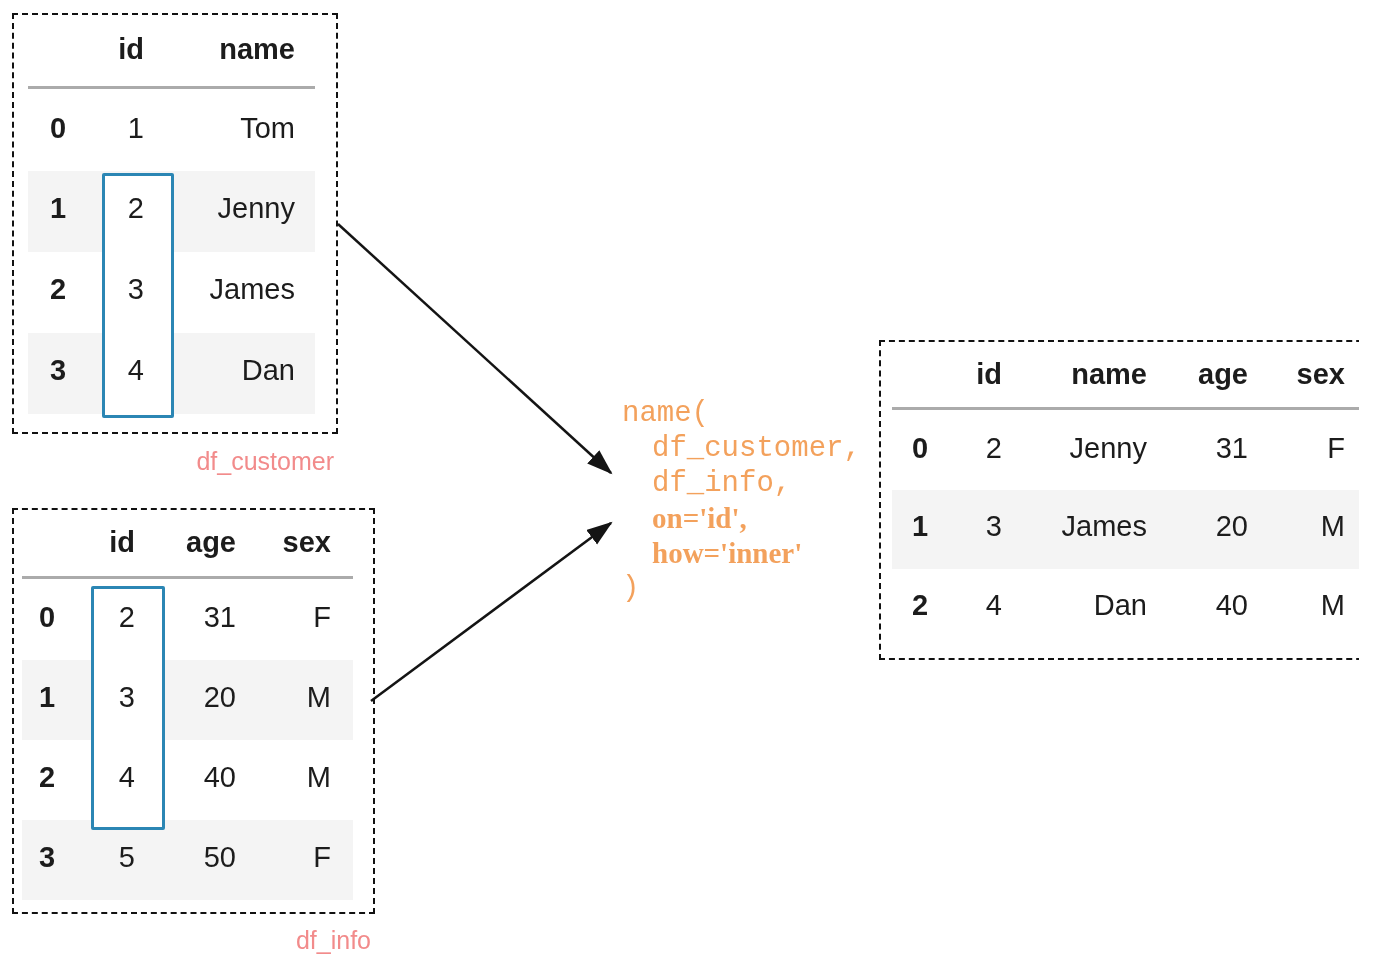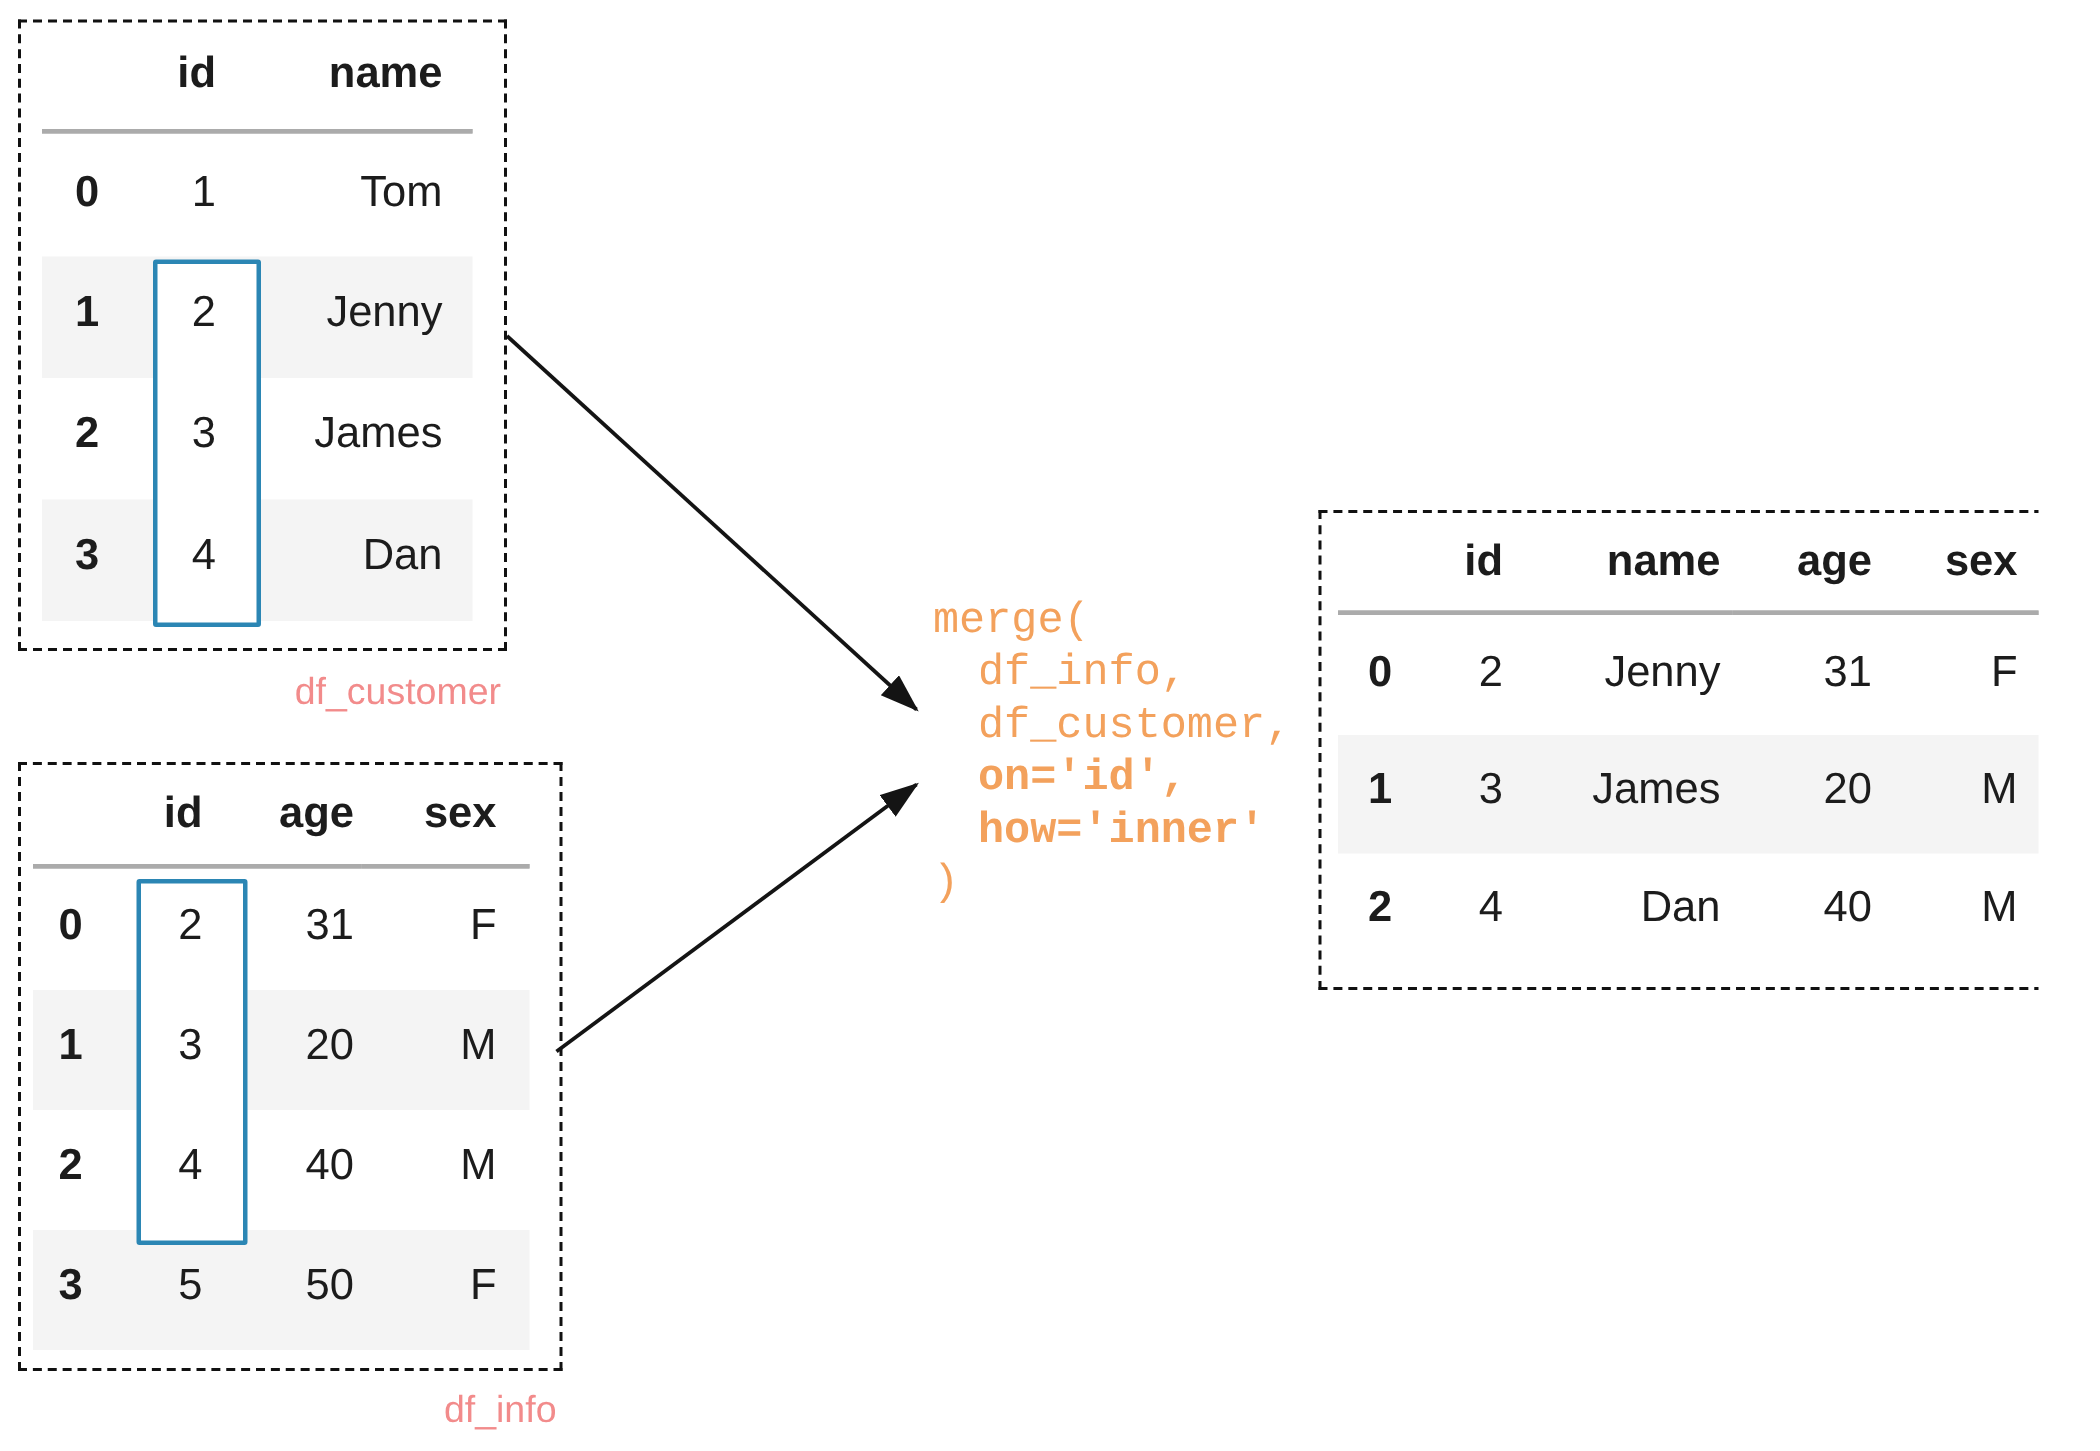--- a/index.html
+++ b/index.html
@@ -33,21 +33,21 @@
   .t2 thead tr{height:67px;} .t2 tbody tr{height:80px;}
   .t3 thead tr{height:66px;} .t3 tbody tr{height:79px;}
   .pdtable tbody th,.pdtable tbody td{background:transparent;}
   .df-label{position:absolute;text-align:right;font-size:25px;color:var(--label-salmon);z-index:4;}
   .code-block{
     position:absolute;z-index:4;white-space:pre;
     font-family:"Liberation Mono","DejaVu Sans Mono",monospace;
     font-size:29px;line-height:35px;color:var(--code-orange);
   }
   .code-line.ind{padding-left:30px;}
-  .code-line.bold{font-weight:700;}
+  .code-line.bold{font-weight:700;font-family:Liberation Serif, serif;}
   #arrows{position:absolute;left:0;top:0;z-index:5;pointer-events:none;}
   .arrow-line{stroke:var(--arrow-black);stroke-width:2.5;fill:none;}
   .arrow-head{fill:var(--arrow-black);}
 </style>
 </head>
 <body>
 
 <div id="canvas">
 
   <div class="stripe" style="left:28px;top:171px;width:287px;height:81px"></div>
@@ -179,21 +179,21 @@
           <td>Dan</td>
           <td>40</td>
           <td class="last">M</td>
         </tr>
       </tbody>
     </table>
 
   <div class="df-label" style="left:12px;top:447px;width:322px">df_customer</div>
   <div class="df-label" style="left:12px;top:926px;width:359px">df_info</div>
 
-  <div class="code-block" style="left:622px;top:396px"><div class="code-line">merge(</div><div class="code-line ind">df_info,</div><div class="code-line ind">df_customer,</div><div class="code-line bold ind">on='id',</div><div class="code-line bold ind">how='inner'</div><div class="code-line">)</div></div>
+  <div class="code-block" style="left:622px;top:396px"><div class="code-line">name(</div><div class="code-line ind">df_customer,</div><div class="code-line ind">df_info,</div><div class="code-line bold ind">on='id',</div><div class="code-line bold ind">how='inner'</div><div class="code-line">)</div></div>
 
   <svg id="arrows" width="1400" height="967" viewBox="0 0 1400 967">
     <defs>
       <marker id="ah" markerUnits="userSpaceOnUse" markerWidth="28" markerHeight="20" refX="24" refY="9" orient="auto">
         <path class="arrow-head" d="M0,0 L26,9 L0,18 z"></path>
       </marker>
     </defs>
     <line class="arrow-line" x1="338" y1="224" x2="611" y2="473" marker-end="url(#ah)"></line>
     <line class="arrow-line" x1="371" y1="701" x2="611" y2="523" marker-end="url(#ah)"></line>
   </svg>

